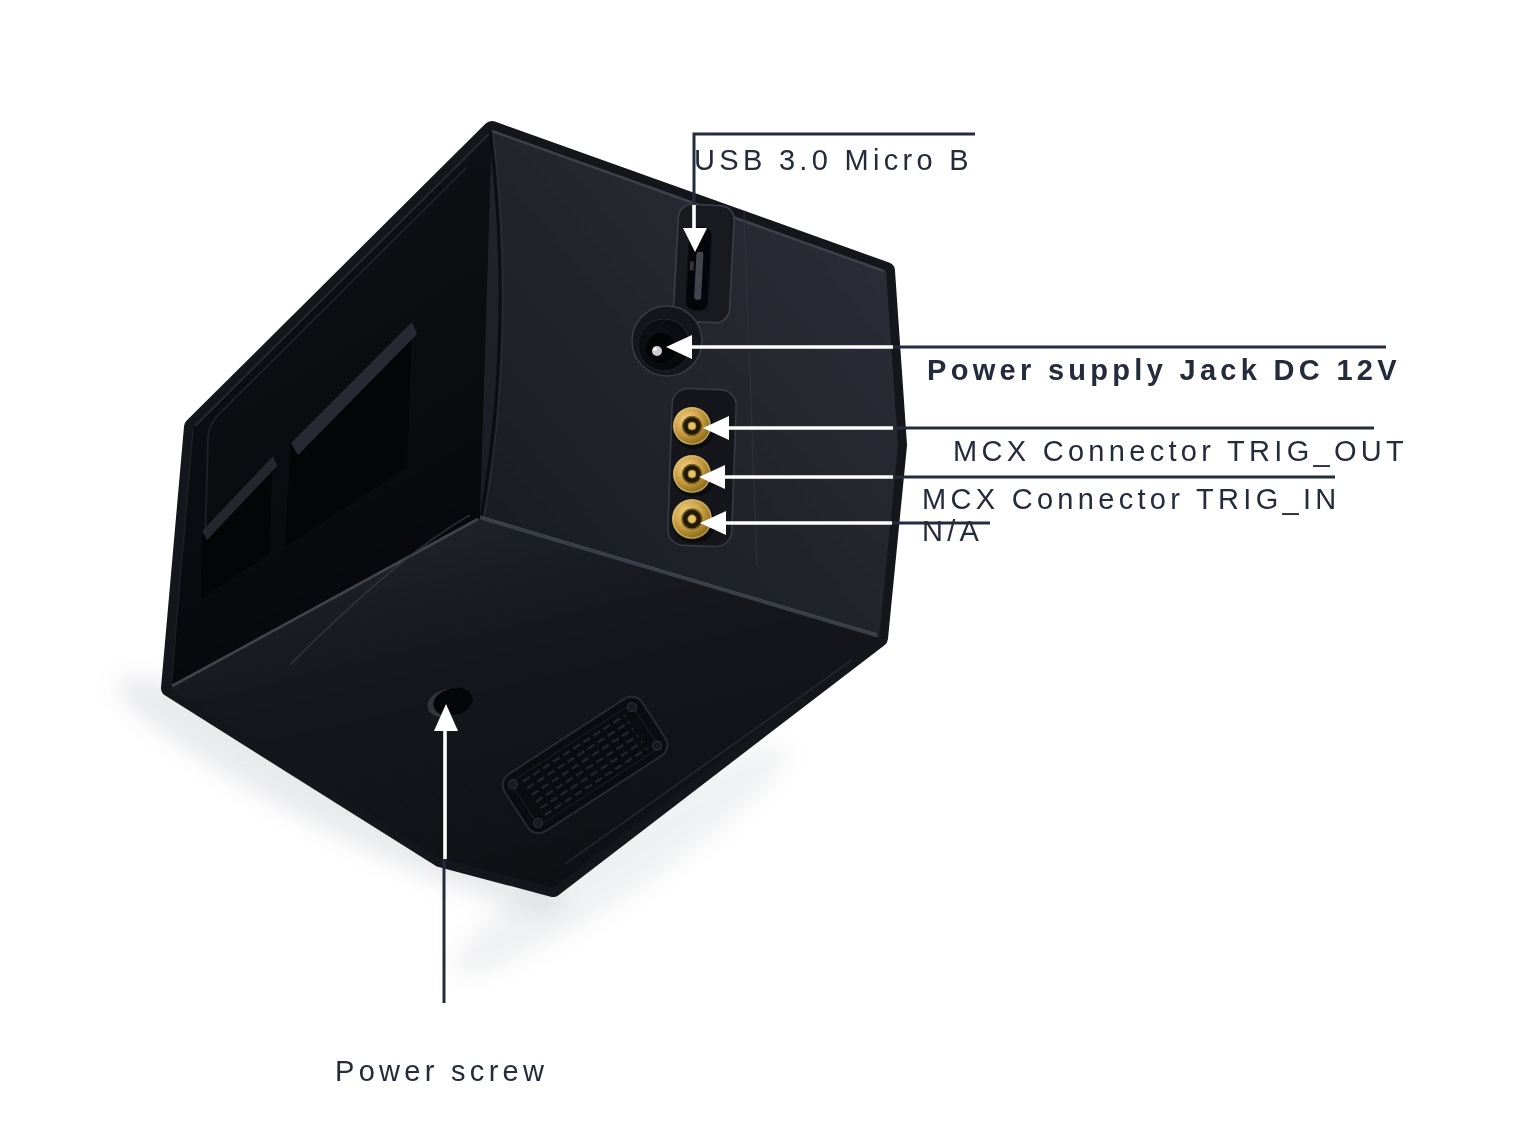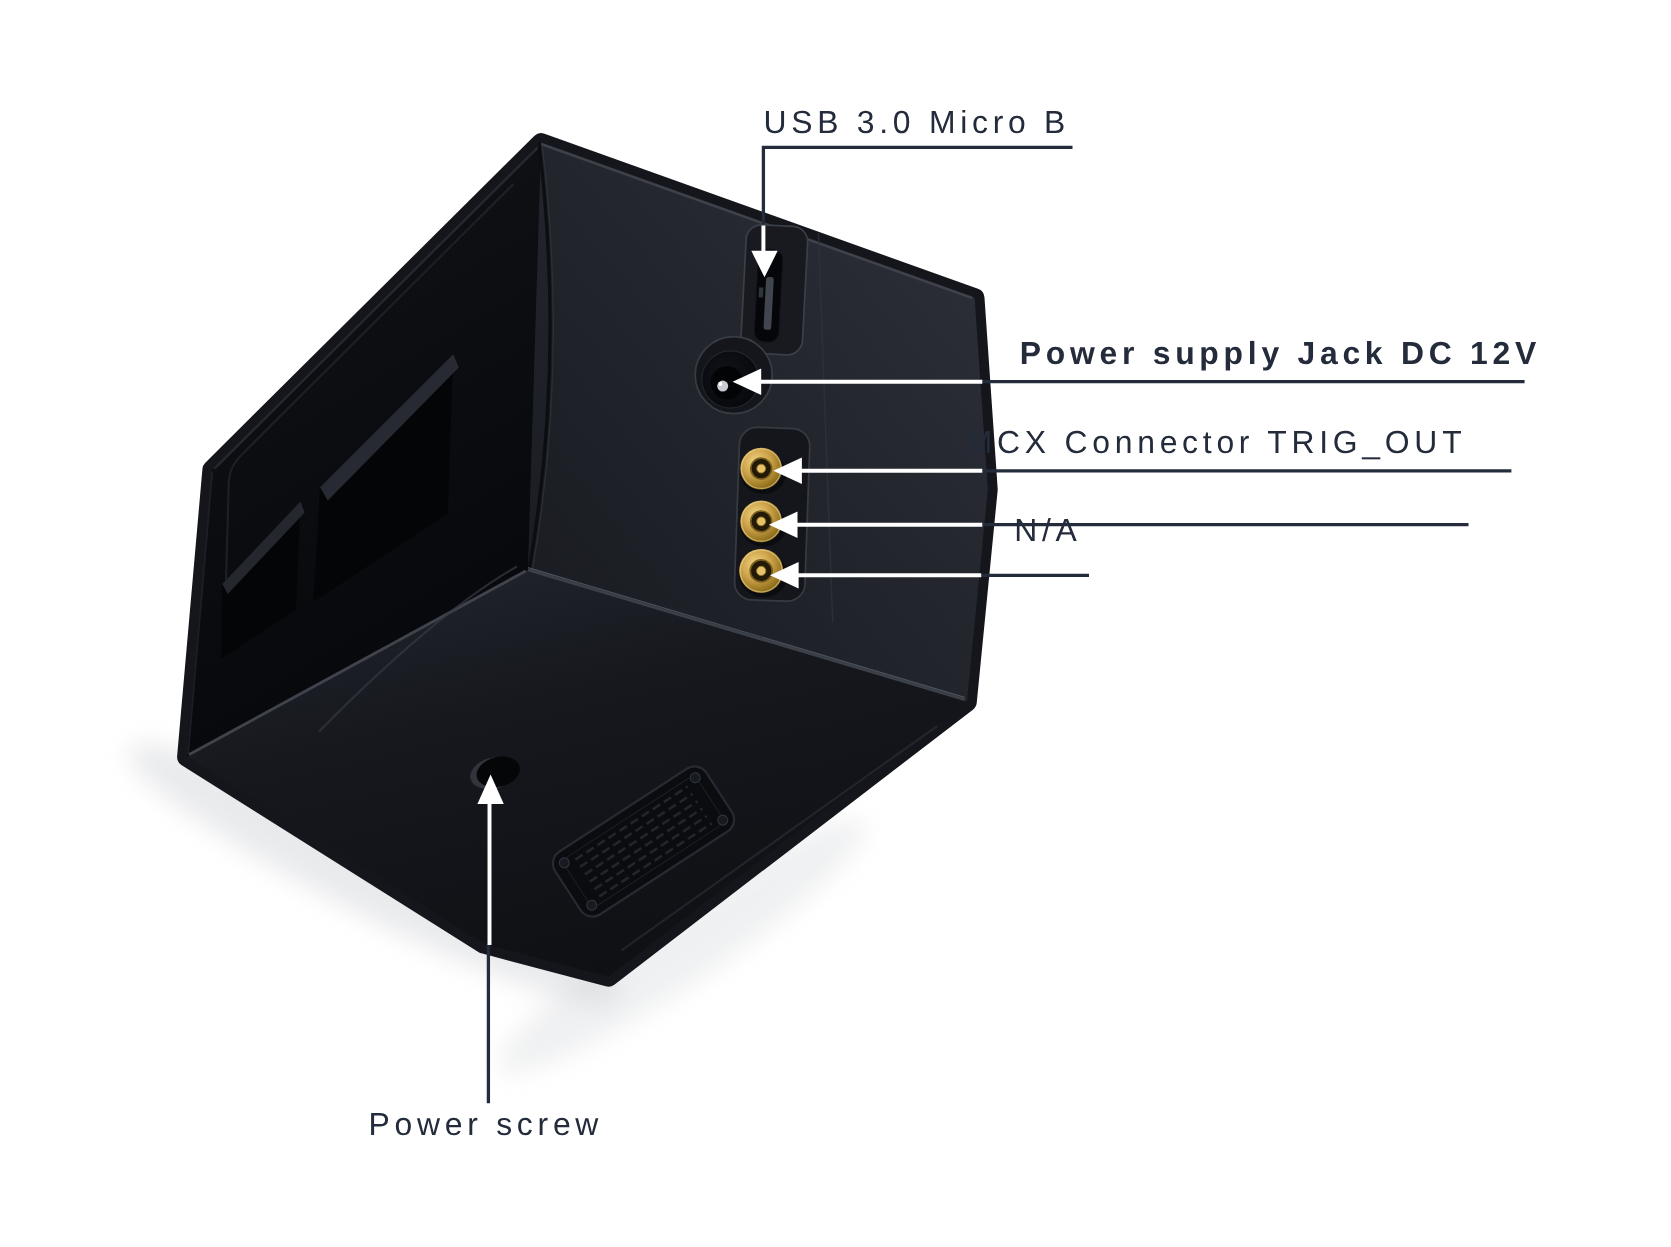--- a/index.html
+++ b/index.html
@@ -12,20 +12,21 @@
   .stage{position:relative;width:1519px;height:1134px;background:var(--color-background,#fff);}
   .stage svg{position:absolute;left:0;top:0;}
   .callout{
     position:absolute;
     font-size:29px;
     line-height:30px;
     letter-spacing:4.3px;
     color:var(--color-label,#242c3c);
     white-space:nowrap;
     font-weight:400;
+    margin-top:48px;
   }
   .lead{stroke:var(--color-label,#242c3c);stroke-width:3;fill:none;}
   .wline{stroke:var(--color-arrow,#fff);stroke-width:3.6;fill:none;}
   .whead{fill:var(--color-arrow,#fff);}
 </style>
 </head>
 <body>
 
 <div class="stage">
 
@@ -186,17 +187,18 @@
     <polygon class="whead" points="700,523 726,511 726,535"></polygon>
 
     <path class="lead" d="M444,1003 L444,858"></path>
     <path class="wline" d="M445,859 L445,731"></path>
     <polygon class="whead" points="446,704 434,731 458,731"></polygon>
   </g>
 </svg>
 
 <div class="callout" style="left:694px;top:97px;">USB 3.0 Micro B</div>
 <div class="callout" style="left:927px;top:307px;font-weight:bold;">Power supply Jack DC 12V</div>
-<div class="callout" style="left:878px;top:388px;">MCX Connector TRIG_OUT</div>
+<div class="callout" style="left:953px;top:388px;">MCX Connector TRIG_OUT</div>
+<div class="callout" style="left:922px;top:436px;">MCX Connector TRIG_IN</div>
 <div class="callout" style="left:922px;top:468px;">N/A</div>
 <div class="callout" style="left:335px;top:1008px;">Power screw</div>
 
 </div>
 
 </body></html>

